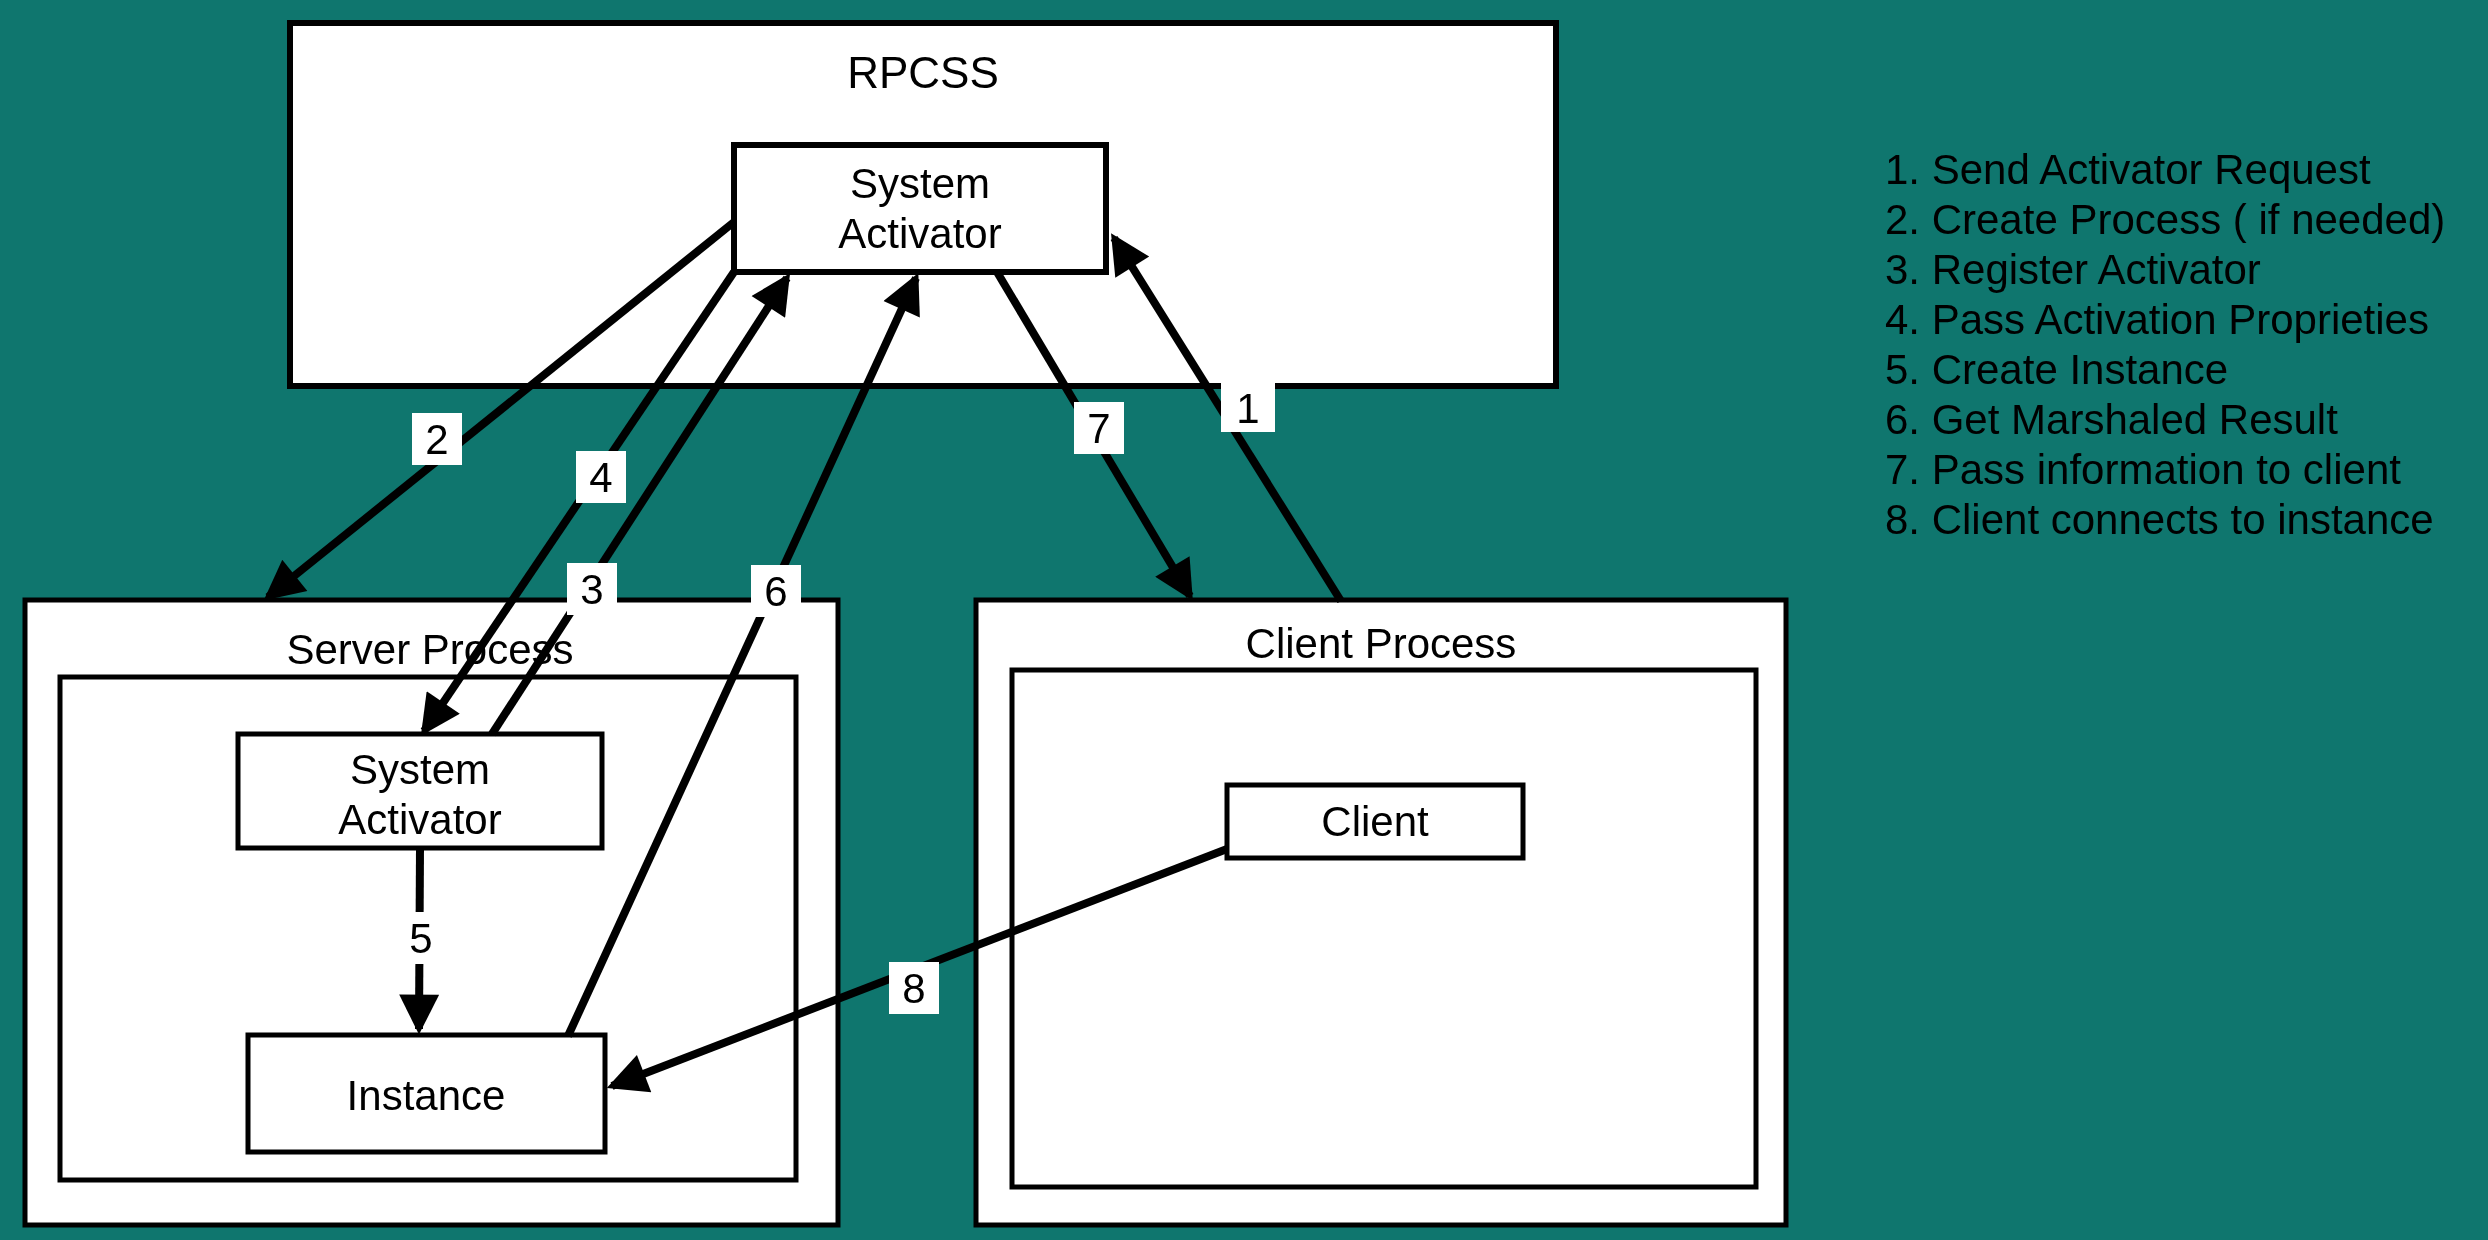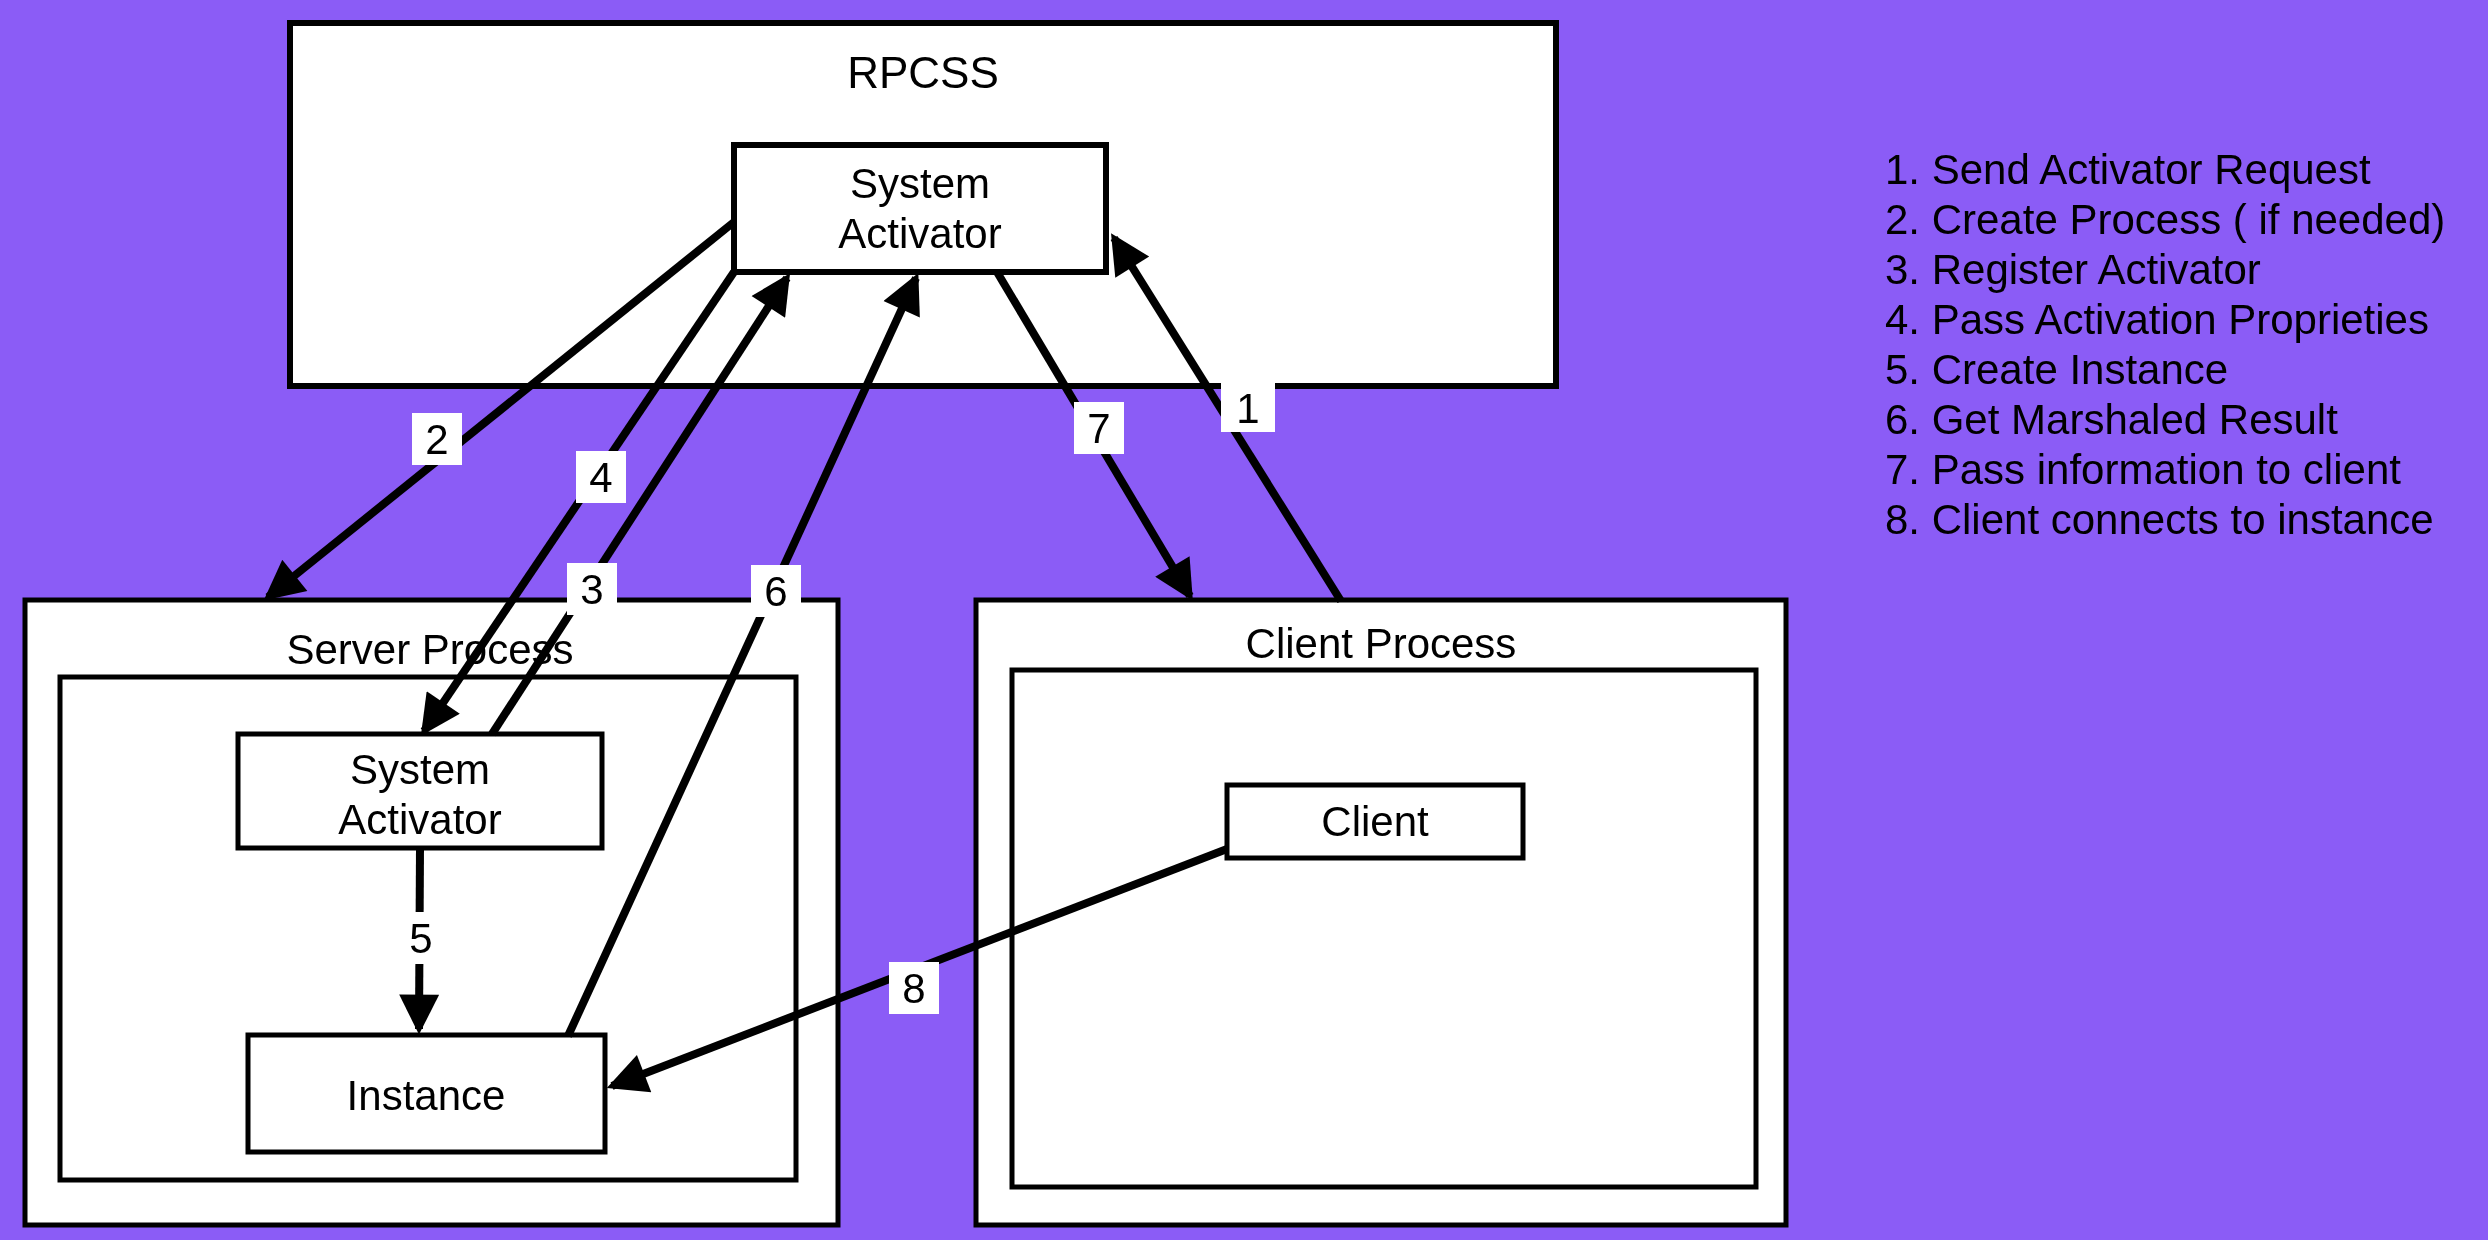--- a/index.html
+++ b/index.html
@@ -4,21 +4,21 @@
 <style>
   html, body {
     margin: 0;
     padding: 0;
     background: #ffffff;
   }
   .stage {
     position: relative;
     width: 2488px;
     height: 1240px;
-    background: #8b5cf6;
+    background: #0f766e;
     font-family: "Liberation Sans", sans-serif;
   }
   svg { display: block; }
 
   .box {
     fill: #ffffff;
     stroke: #000000;
   }
   .sw6 { stroke-width: 6; }
   .sw5 { stroke-width: 5; }

